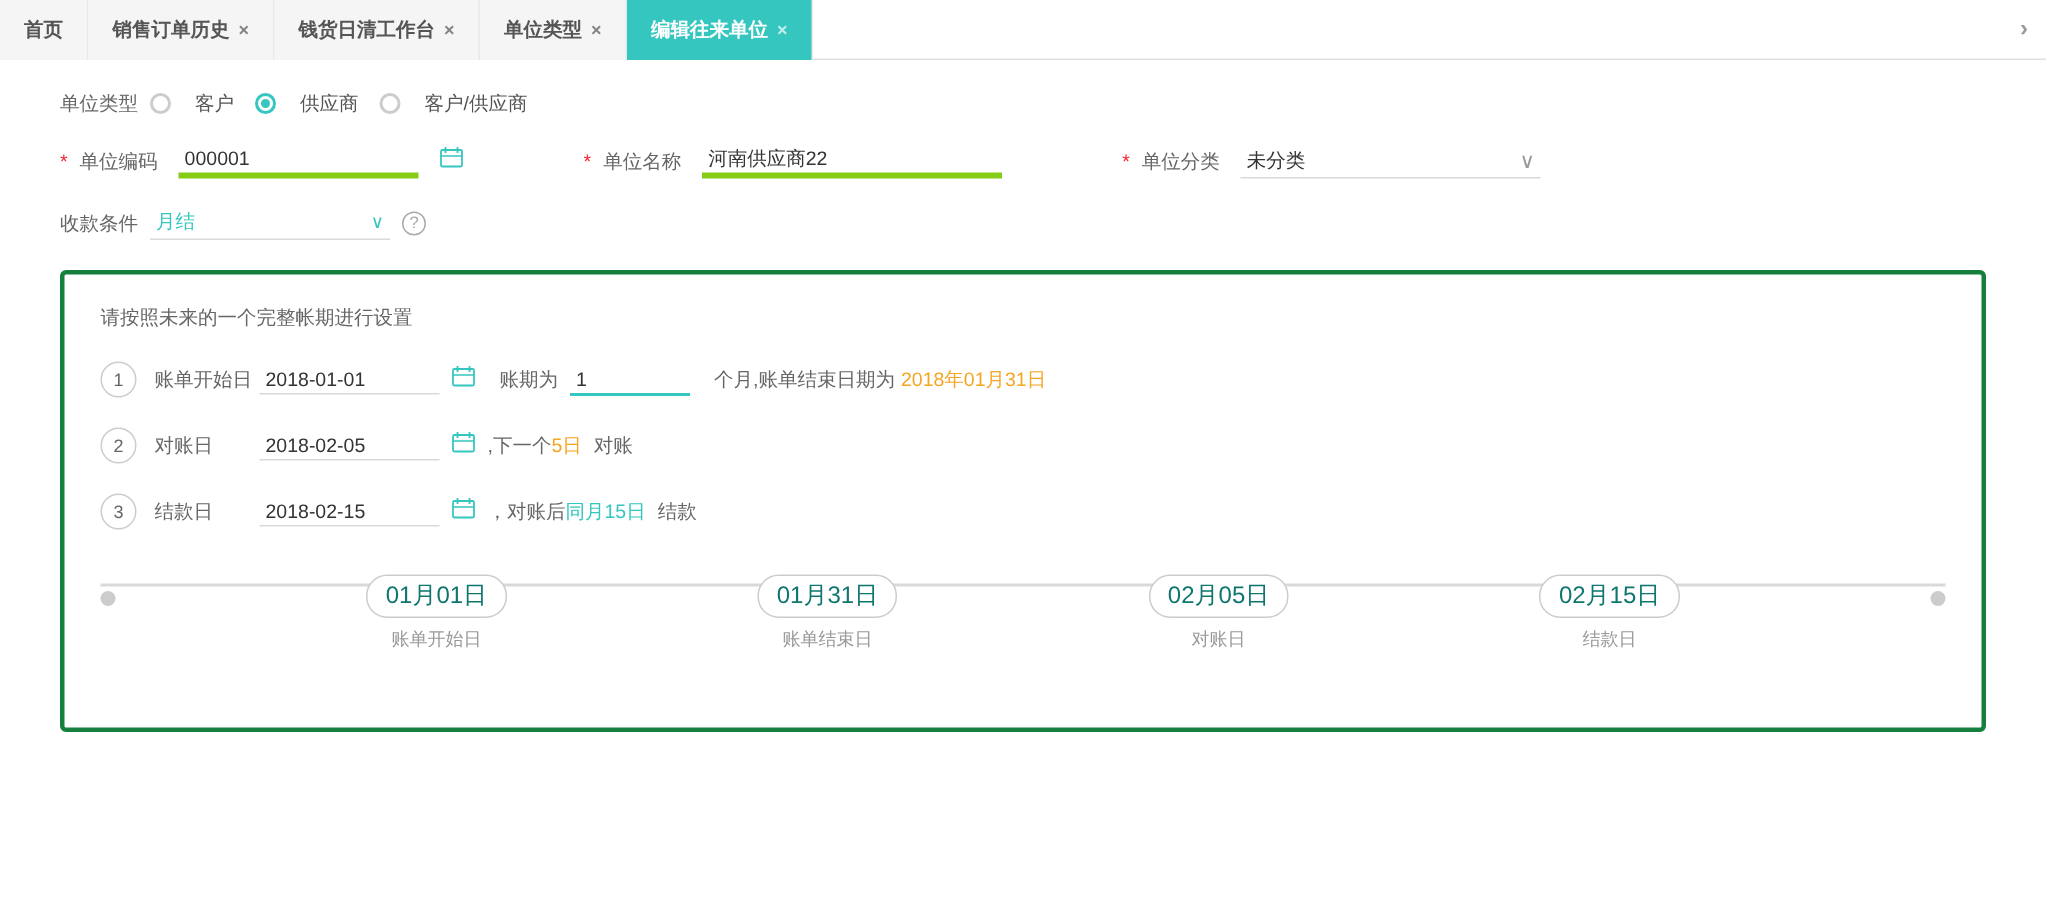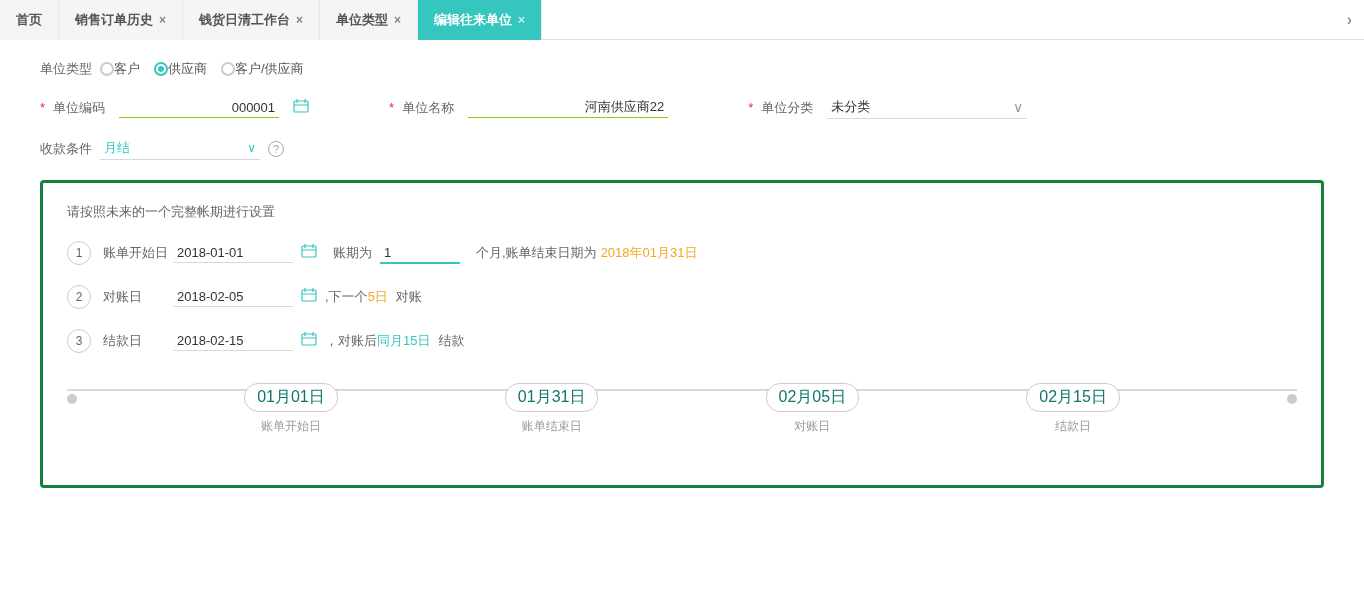--- a/index.html
+++ b/index.html
@@ -80,21 +80,21 @@
     
     .radio-group {
       display: flex;
       align-items: center;
       gap: 14px;
       margin-left: 8px;
     }
     .radio-item {
       display: flex;
       align-items: center;
-      gap: 0;
+      gap: 16px;
       cursor: pointer;
       color: #555;
     }
     .radio-circle {
       width: 14px;
       height: 14px;
       border-radius: 50%;
       border: 2px solid #ccc;
       display: flex;
       align-items: center;
@@ -106,28 +106,27 @@
     .radio-inner {
       width: 6px;
       height: 6px;
       border-radius: 50%;
       background: #36c6c0;
     }
 
     
     .text-input {
       border: none;
-      border-bottom: 1px solid #84cc16;
+      border-bottom: 4px solid #84cc16;
       outline: none;
       font-size: 13px;
       padding: 2px 4px;
       color: #333;
       background: transparent;
       width: 140px;
-      text-align: right;
     }
 
     
     .cal-icon {
       color: #36c6c0;
       font-size: 16px;
       cursor: pointer;
     }
 
     

